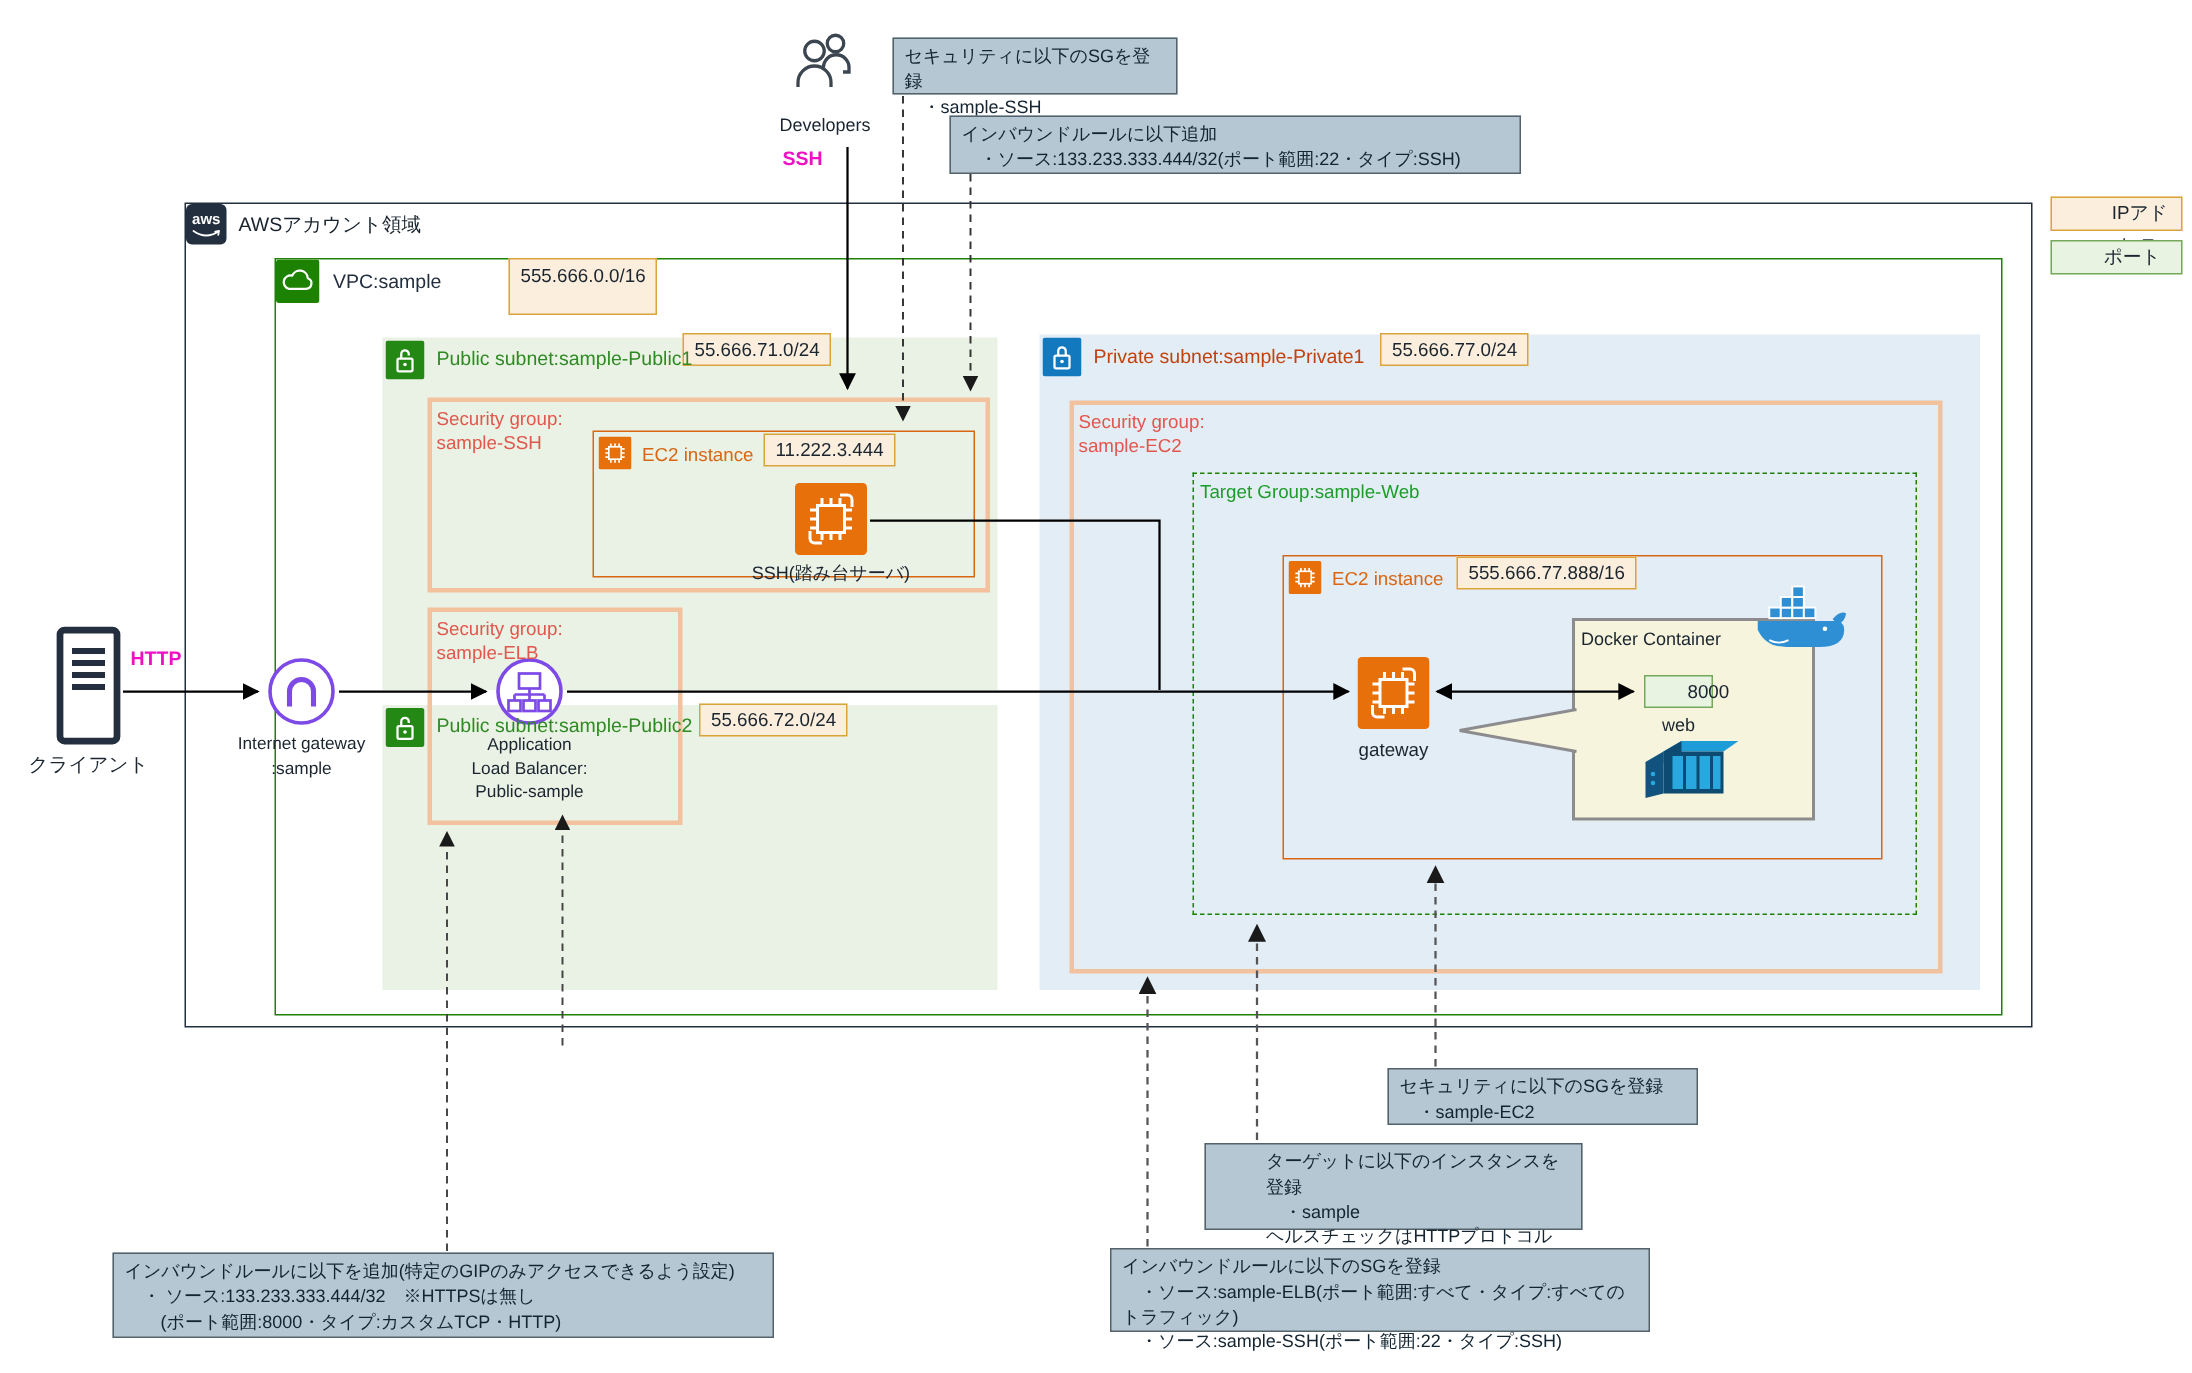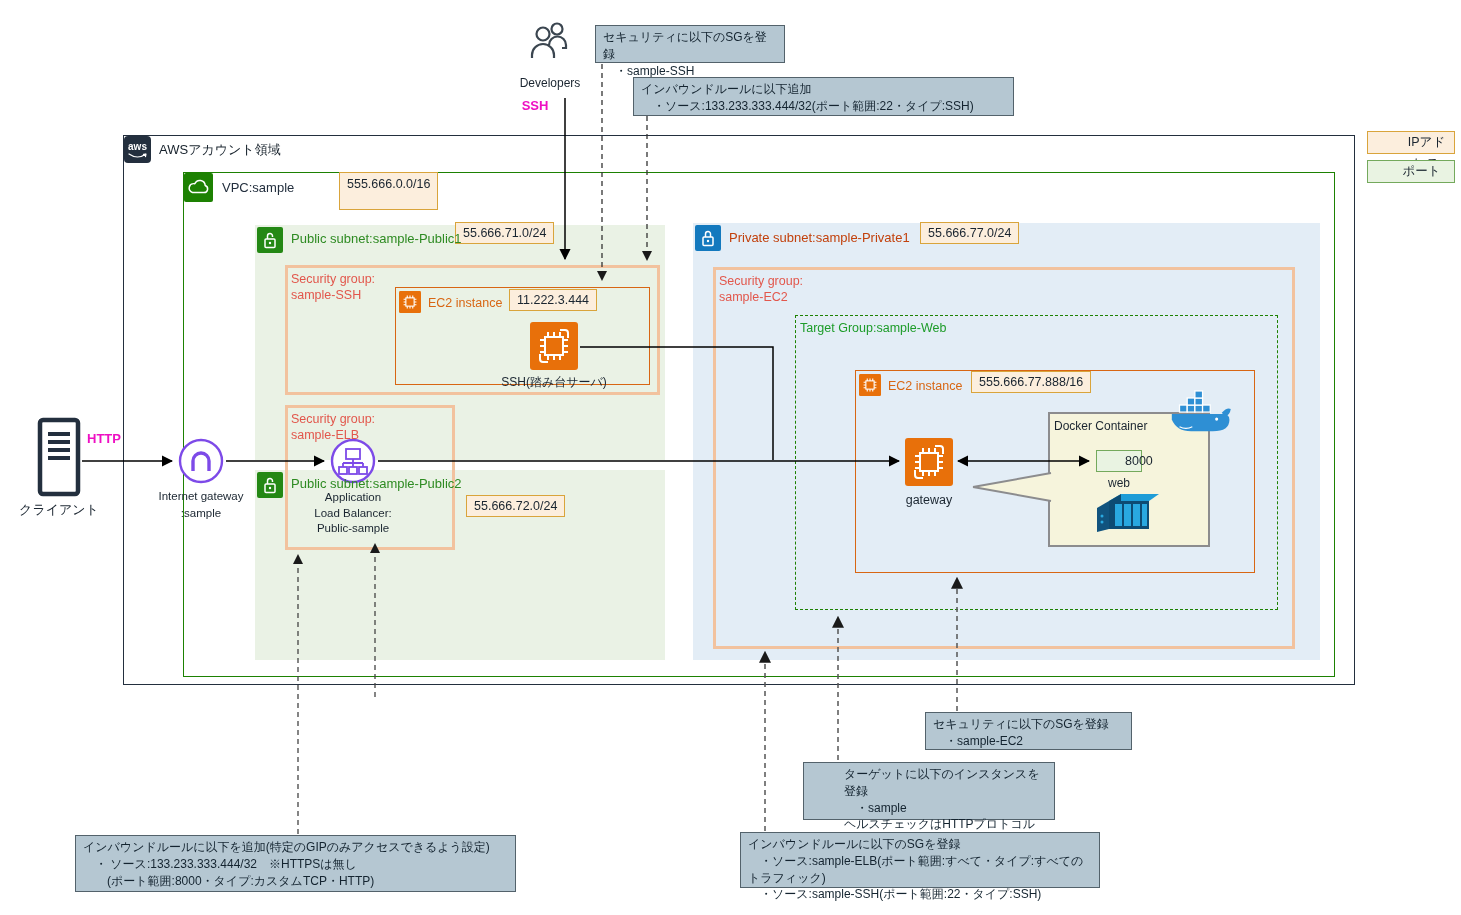--- a/index.html
+++ b/index.html
@@ -216,21 +216,21 @@
       <rect x="40" y="12" width="7" height="22" fill="#29a8e0"></rect>
       <rect x="49" y="12" width="5" height="22" fill="#29a8e0"></rect>
       <polygon points="4,16 16,9 16,37 4,40" fill="#11537e"></polygon>
       <circle cx="9" cy="24" r="1.5" fill="#29a8e0"></circle>
       <circle cx="9" cy="30" r="1.5" fill="#29a8e0"></circle>
     </svg>
   </div>
 
   <div class="badge badge-ip" style="left:305px;top:172px;height:38px;line-height:22px;margin-left:34px;">555.666.0.0/16</div>
   <div class="badge badge-ip" style="left:455px;top:222px;height:22px;">55.666.71.0/24</div>
-  <div class="badge badge-ip" style="left:466px;top:469px;height:22px;margin-top:26px;">55.666.72.0/24</div>
+  <div class="badge badge-ip" style="left:466px;top:469px;height:22px;">55.666.72.0/24</div>
   <div class="badge badge-ip" style="left:920px;top:222px;height:22px;">55.666.77.0/24</div>
   <div class="badge badge-ip" style="left:509px;top:289px;height:22px;">11.222.3.444</div>
   <div class="badge badge-ip" style="left:971px;top:371px;height:22px;">555.666.77.888/16</div>
   <div class="badge badge-port" style="left:1096px;top:450px;width:46px;height:22px;">8000</div>
   <div class="badge badge-ip" style="left:1367px;top:131px;width:88px;height:23px;line-height:21px;padding-left:38px;">IPアドレス</div>
   <div class="badge badge-port" style="left:1367px;top:160px;width:88px;height:23px;line-height:21px;">ポート</div>
 
   <div class="lbl" style="left:159px;top:142px;font-size:13px;color:#16212b;">AWSアカウント領域</div>
   <div class="lbl" style="left:222px;top:180px;font-size:13px;color:#232f3e;">VPC:sample</div>
   <div class="lbl green" style="left:291px;top:231px;font-size:13px;">Public subnet:sample-Public1</div>

